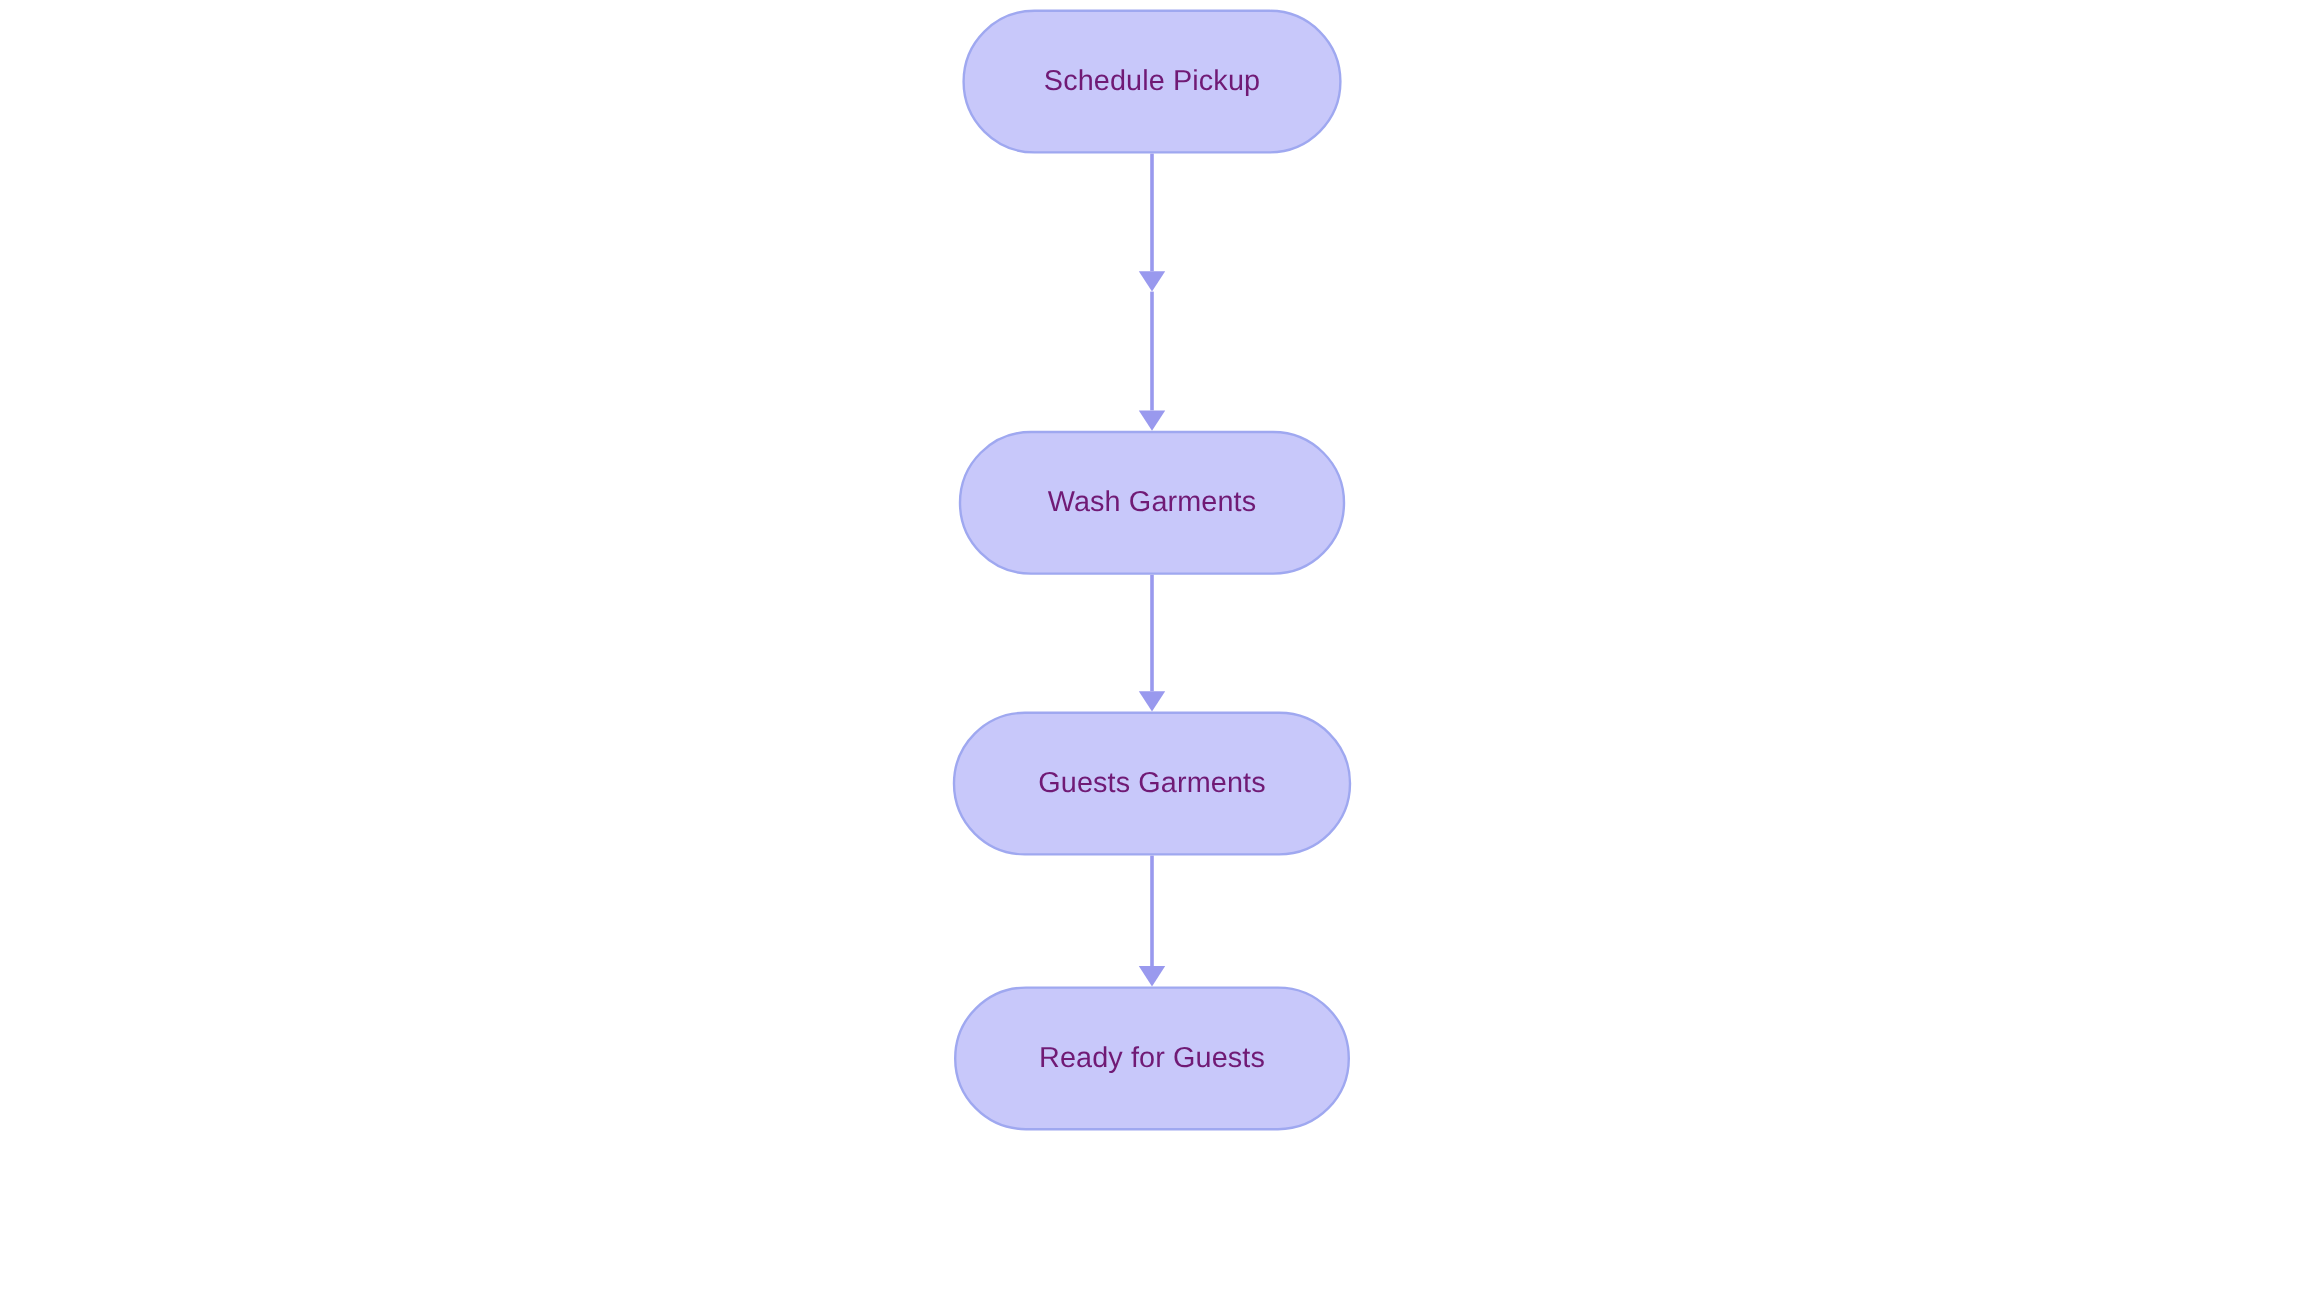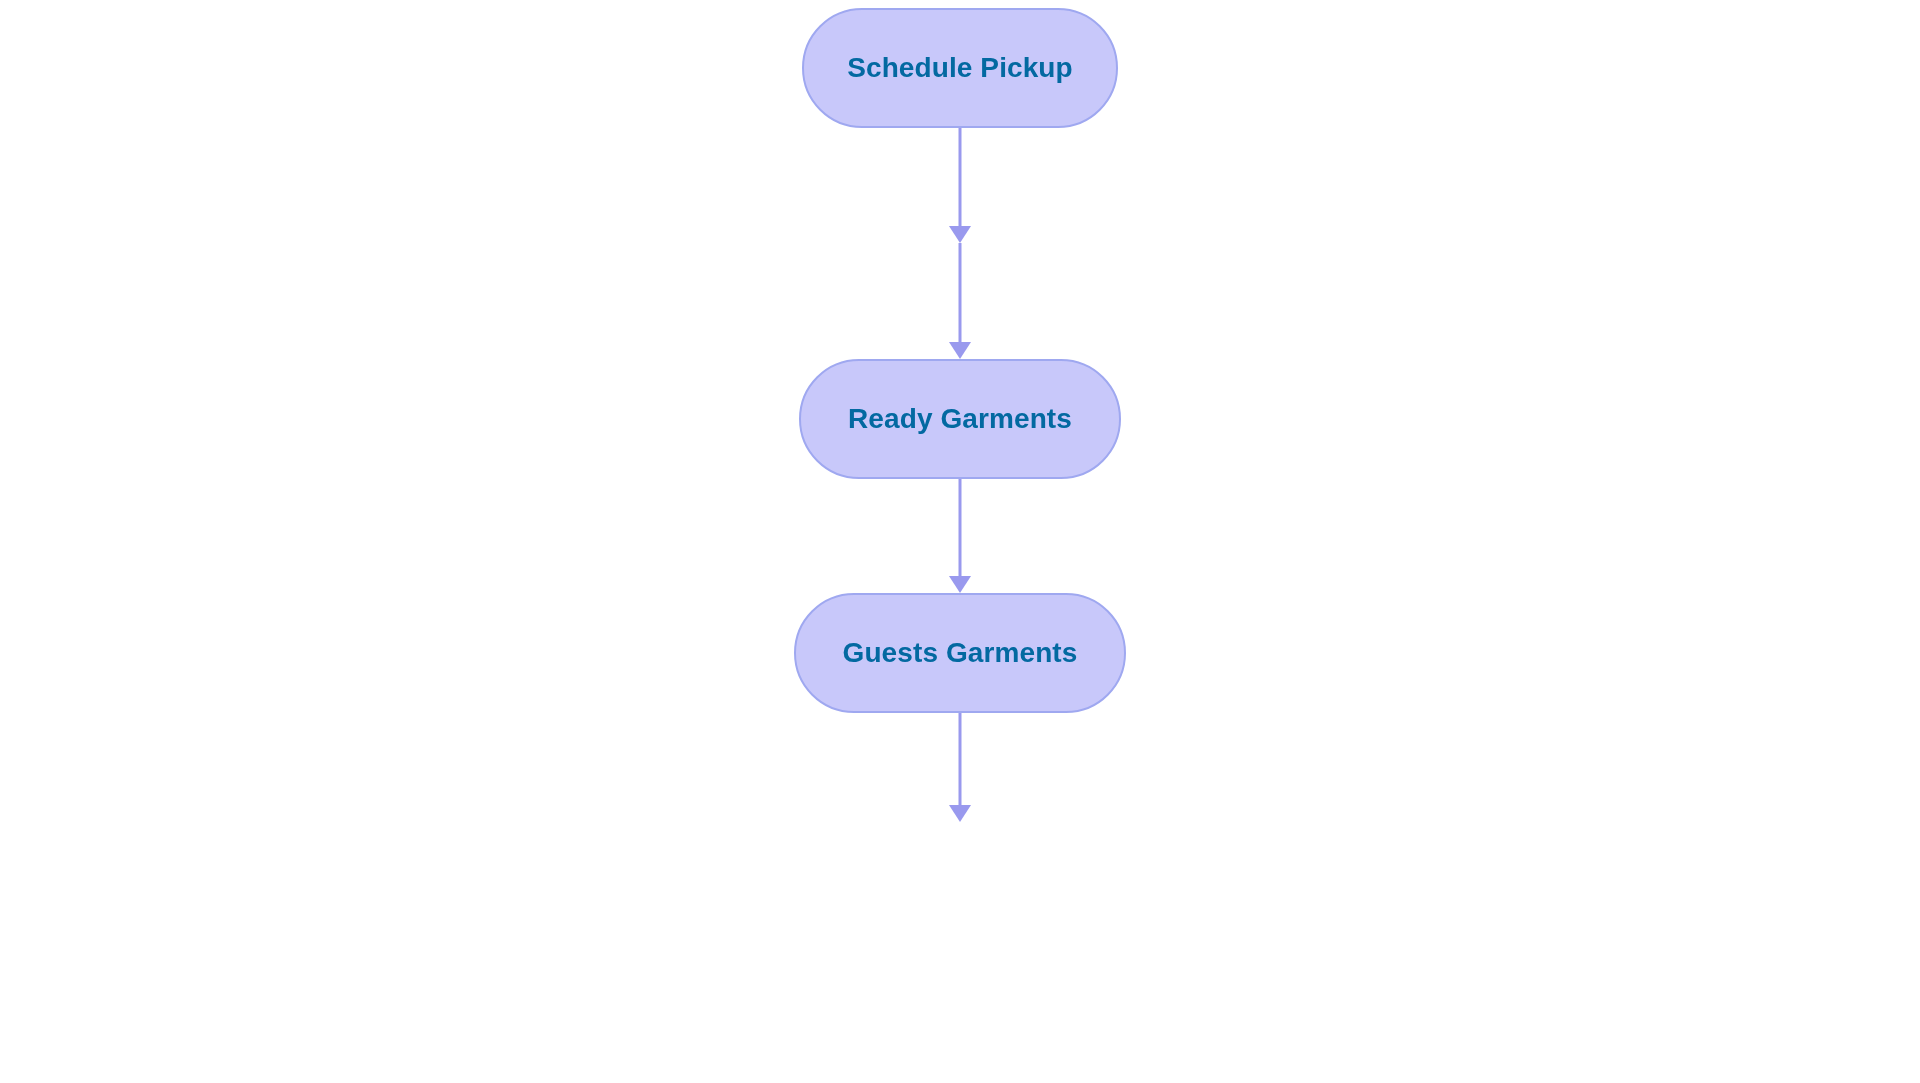--- a/index.html
+++ b/index.html
@@ -41,23 +41,23 @@
     height: 120px;
     border-radius: 60px;
     background: #c8c8fa;
     border: 2px solid #9fa8f0;
     display: flex;
     align-items: center;
     justify-content: center;
     flex: none;
   }
   .flow-node-label {
-    font-size: 28px;
-    font-weight: 700;
-    color: #0369a1;
+    font-size: 24px;
+    font-weight: 400;
+    color: #701a75;
     line-height: 1;
     white-space: nowrap;
     letter-spacing: 0.1px;
   }
 
   
   .node-w-316 { width: 316px; }
   .node-w-340 { width: 340px; }
   .node-w-322 { width: 322px; }
   .node-w-332 { width: 332px; }
@@ -119,32 +119,35 @@
       <div class="connector-arrowhead"></div>
     </div>
 
 
     <div class="flow-connector conn-h-116">
       <div class="connector-line"></div>
       <div class="connector-arrowhead"></div>
     </div>
 
     <div class="flow-node node-w-322">
-      <span class="flow-node-label">Ready Garments</span>
+      <span class="flow-node-label">Wash Garments</span>
     </div>
 
     <div class="flow-connector conn-h-114">
       <div class="connector-line"></div>
       <div class="connector-arrowhead"></div>
     </div>
 
     <div class="flow-node node-w-332">
       <span class="flow-node-label">Guests Garments</span>
     </div>
 
     <div class="flow-connector conn-h-109">
       <div class="connector-line"></div>
       <div class="connector-arrowhead"></div>
     </div>
 
+    <div class="flow-node node-w-330">
+      <span class="flow-node-label">Ready for Guests</span>
+    </div>
 
   </div>
 </div>
 
 </body></html>

